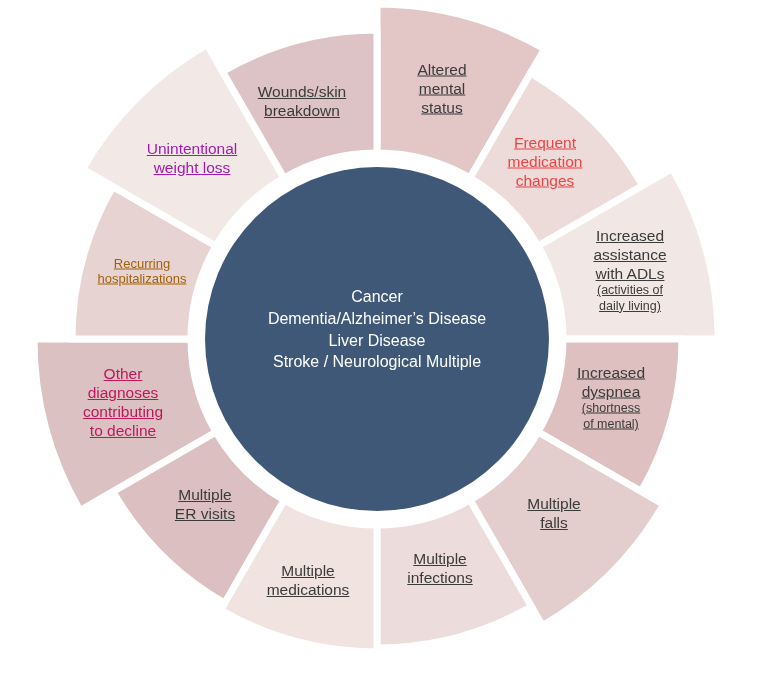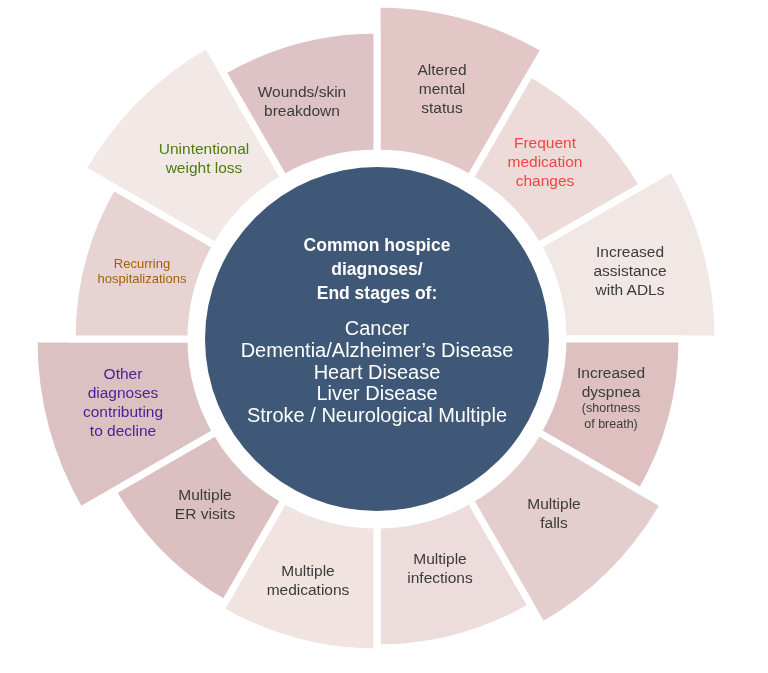--- a/index.html
+++ b/index.html
@@ -16,20 +16,21 @@
   }
   #wheel-svg{
     position:absolute;left:0;top:0;
   }
   .seg-label{
     position:absolute;
     transform:translate(-50%,-50%);
     text-align:center;
     white-space:pre-line;
     pointer-events:none;
+    text-decoration:underline;
   }
   .seg-label .main{
     display:block;
     font-size:15.5px;
     line-height:19px;
     white-space:pre-line;
   }
   .seg-label.small .main{
     font-size:13px;
     line-height:14.5px;
@@ -48,21 +49,21 @@
     text-align:center;
     color:#ffffff;
   }
   #hub-title{
     font-weight:bold;
     font-size:17.5px;
     line-height:24px;
     margin-bottom:13px;
   }
   #hub-list{
-    font-size:20px;
+    font-size:16px;
     line-height:21.8px;
   }
 </style>
 </head>
 <body>
 
 <div id="stage">
   <svg id="wheel-svg" width="768" height="673" viewBox="0 0 768 673">
       <path d="M 377.00 4.00 A 335 335 0 0 1 544.50 48.88 L 470.00 177.92 A 186 186 0 0 0 377.00 153.00 Z" fill="#e3c7c7" stroke="#ffffff" stroke-width="7" stroke-linejoin="miter"></path>
       <path d="M 530.50 73.13 A 307 307 0 0 1 642.87 185.50 L 538.08 246.00 A 186 186 0 0 0 470.00 177.92 Z" fill="#eddbda" stroke="#ffffff" stroke-width="7" stroke-linejoin="miter"></path>
@@ -73,59 +74,54 @@
       <path d="M 377.00 652.00 A 313 313 0 0 1 220.50 610.07 L 284.00 500.08 A 186 186 0 0 0 377.00 525.00 Z" fill="#f0e3e0" stroke="#ffffff" stroke-width="7" stroke-linejoin="miter"></path>
       <path d="M 224.50 603.14 A 305 305 0 0 1 112.86 491.50 L 215.92 432.00 A 186 186 0 0 0 284.00 500.08 Z" fill="#dcbfc1" stroke="#ffffff" stroke-width="7" stroke-linejoin="miter"></path>
       <path d="M 79.95 510.50 A 343 343 0 0 1 34.00 339.00 L 191.00 339.00 A 186 186 0 0 0 215.92 432.00 Z" fill="#dcc1c3" stroke="#ffffff" stroke-width="7" stroke-linejoin="miter"></path>
       <path d="M 72.00 339.00 A 305 305 0 0 1 112.86 186.50 L 215.92 246.00 A 186 186 0 0 0 191.00 339.00 Z" fill="#e8d3d3" stroke="#ffffff" stroke-width="7" stroke-linejoin="miter"></path>
       <path d="M 82.55 169.00 A 340 340 0 0 1 207.00 44.55 L 284.00 177.92 A 186 186 0 0 0 215.92 246.00 Z" fill="#f2e9e7" stroke="#ffffff" stroke-width="7" stroke-linejoin="miter"></path>
       <path d="M 222.50 71.40 A 309 309 0 0 1 377.00 30.00 L 377.00 153.00 A 186 186 0 0 0 284.00 177.92 Z" fill="#ddc3c5" stroke="#ffffff" stroke-width="7" stroke-linejoin="miter"></path>
       <circle cx="377" cy="339" r="172" fill="#3f5877"></circle>
     </svg>
 
   <div id="hub-text">
-    <div id="hub-title">
-        <div>Common hospice</div>
-        <div>diagnoses/</div>
-        <div>End stages of:</div>
-      </div>
     <div id="hub-list">
         <div>Cancer</div>
         <div>Dementia/Alzheimer’s Disease</div>
-        <div>Heart Disease</div>
         <div>Liver Disease</div>
         <div>Stroke / Neurological Multiple</div>
       </div>
   </div>
 
   <div id="labels">
       <div class="seg-label" style="left: 442px; top: 88px; color: rgb(59, 59, 59);"><span class="main">Altered
 mental
 status</span></div>
       <div class="seg-label" style="left: 545px; top: 161px; color: #ef4444;"><span class="main">Frequent
 medication
 changes</span></div>
       <div class="seg-label" style="left: 630px; top: 270px; color: rgb(59, 59, 59);"><span class="main">Increased
 assistance
-with ADLs</span></div>
+with ADLs</span><span class="sub">(activities of
+daily living)</span></div>
       <div class="seg-label" style="left: 611px; top: 397px; color: rgb(59, 59, 59);"><span class="main">Increased
 dyspnea</span><span class="sub">(shortness
-of breath)</span></div>
+of mental)</span></div>
       <div class="seg-label" style="left: 554px; top: 513px; color: rgb(59, 59, 59);"><span class="main">Multiple
 falls</span></div>
       <div class="seg-label" style="left: 440px; top: 568px; color: rgb(59, 59, 59);"><span class="main">Multiple
 infections</span></div>
       <div class="seg-label" style="left: 308px; top: 580px; color: rgb(59, 59, 59);"><span class="main">Multiple
 medications</span></div>
       <div class="seg-label" style="left: 205px; top: 504px; color: rgb(59, 59, 59);"><span class="main">Multiple
 ER visits</span></div>
-      <div class="seg-label" style="left: 123px; top: 402px; color: #4c1d95;"><span class="main">Other
+      <div class="seg-label" style="left: 123px; top: 402px; color: #be185d;"><span class="main">Other
 diagnoses
 contributing
 to decline</span></div>
       <div class="seg-label small" style="left: 142px; top: 271px; color: #a16207;"><span class="main">Recurring
 hospitalizations</span></div>
-      <div class="seg-label" style="left: 204px; top: 158px; color: #4d7c0f;"><span class="main">Unintentional
+      <div class="seg-label" style="left: 192px; top: 158px; color: #a21caf;"><span class="main">Unintentional
 weight loss</span></div>
       <div class="seg-label" style="left: 302px; top: 101px; color: rgb(59, 59, 59);"><span class="main">Wounds/skin
 breakdown</span></div>
     </div>
 </div>
 
 </body></html>

